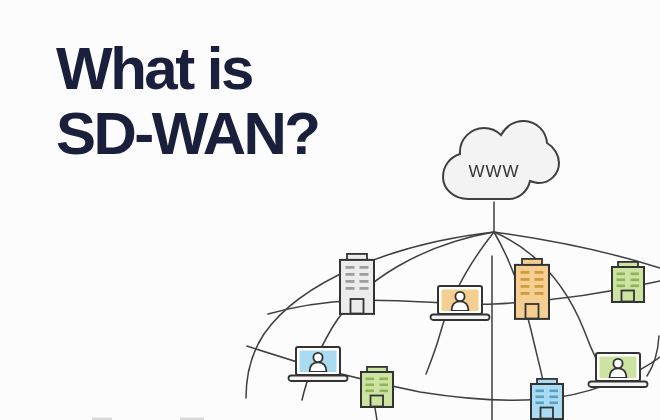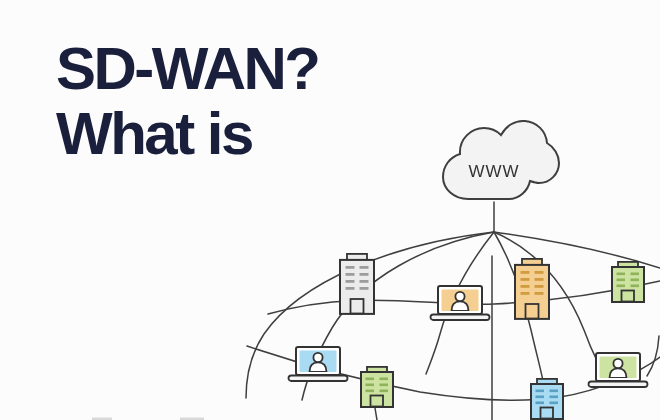--- a/index.html
+++ b/index.html
@@ -26,22 +26,22 @@
   .cloud-text{fill:var(--c-cloud-text,#333);font-size:17px;letter-spacing:1px;
     font-family:"Liberation Sans",sans-serif;}
   .sliver{fill:var(--c-sliver,#d9d9d9);}
 </style>
 </head>
 <body>
 
 <div class="stage">
 
   <div class="title">
+    <div>What is</div>
     <div>SD-WAN?</div>
-    <div>What is</div>
   </div>
 
   <svg class="diagram" width="660" height="420" viewBox="0 0 660 420">
 
     <defs>
       <clipPath id="laptop-screen-clip">
           <rect x="11.5" y="4.5" width="37" height="21.5" rx="1"></rect>
         </clipPath>
 
       <symbol id="bldg-tall" overflow="visible">

